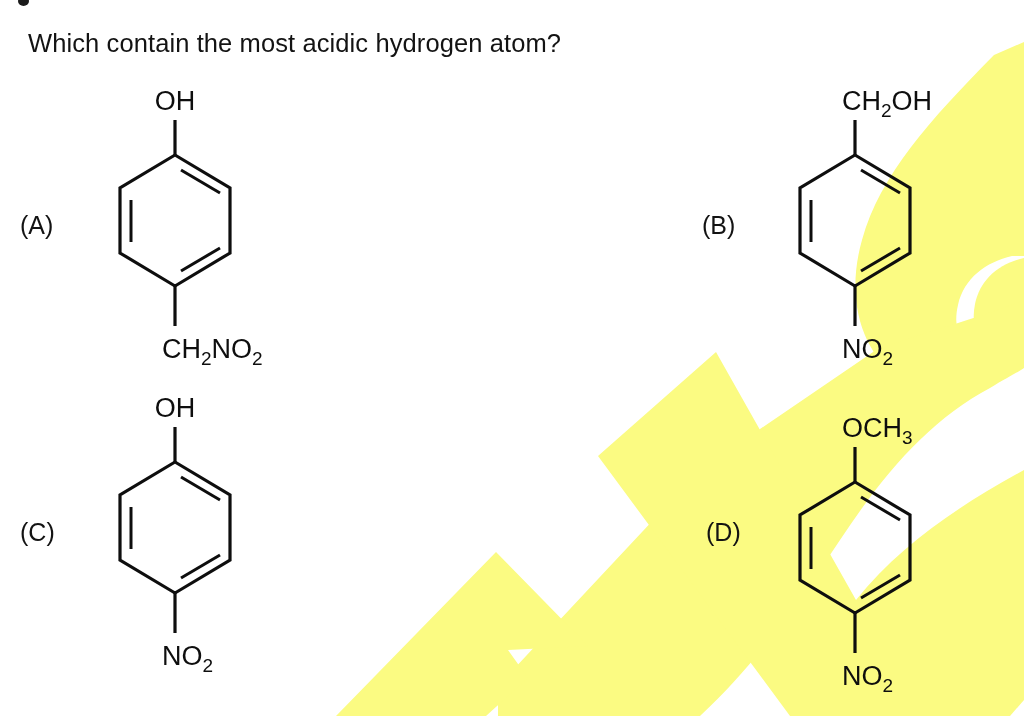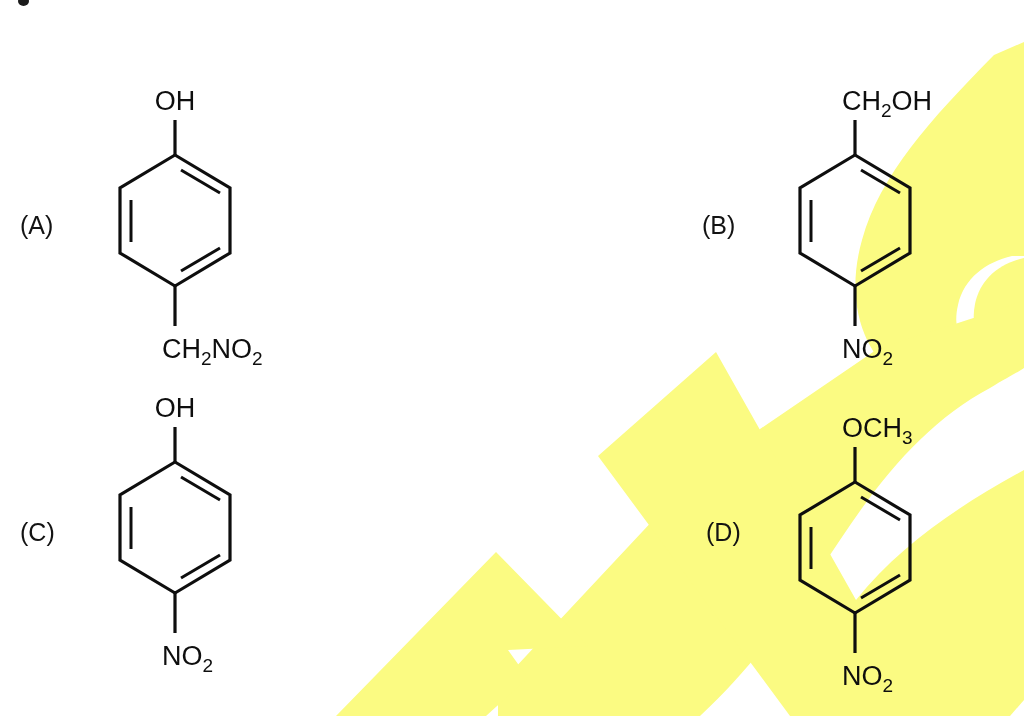--- a/index.html
+++ b/index.html
@@ -133,20 +133,21 @@
            L 528 678
            L 508 650
            L 588 646
            Z"></path>
 </svg>
 
 <div id="content-layer">
 
   <div id="crop-artifact"></div>
 
+  <div id="question-text">Which contain the most acidic hydrogen atom?</div>
 
   <div class="option-block" style="left:0px; top:0px;">
     <div class="option-label" style="left:20px; top:210px;">(A)</div>
 
     <div class="structure" style="left:90px; top:78px;">
       <svg class="struct-svg" width="230" height="300" viewBox="0 0 230 300" xmlns="http://www.w3.org/2000/svg">
 
         <text class="chem-label" x="85" y="32" text-anchor="middle">OH</text>
 
         <line x1="85" y1="42" x2="85" y2="77" stroke="#0e0e0e" stroke-width="3.2"></line>

